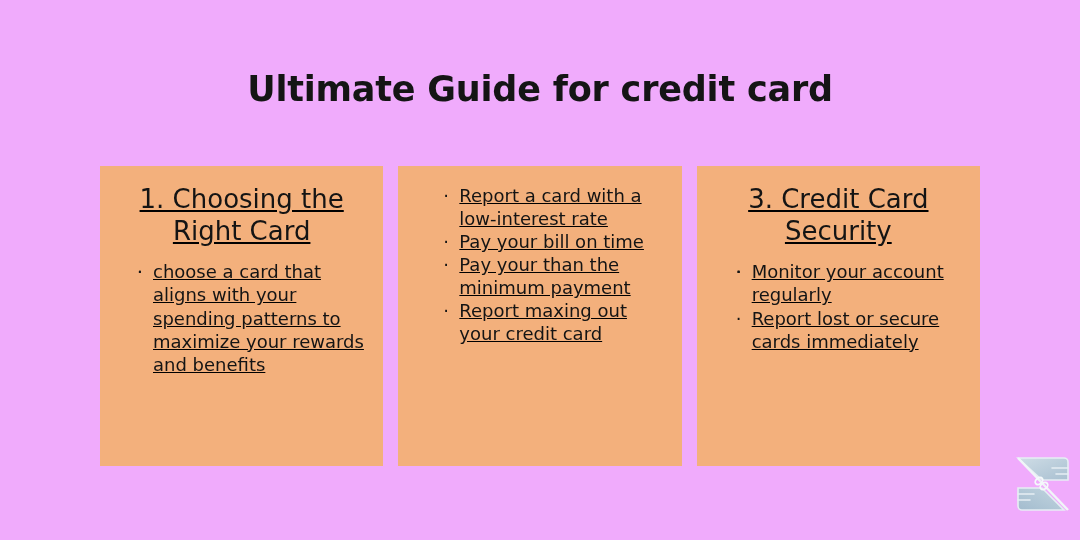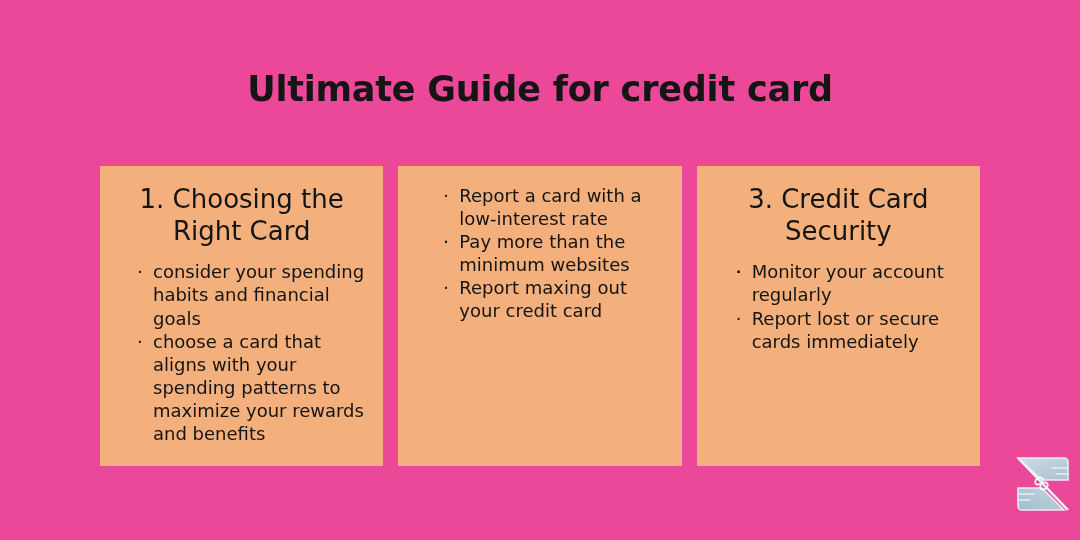--- a/index.html
+++ b/index.html
@@ -9,21 +9,21 @@
   body {
     width: 1080px;
     height: 540px;
     overflow: hidden;
     font-family: "DejaVu Sans", "Liberation Sans", sans-serif;
   }
   #slide {
     position: relative;
     width: 1080px;
     height: 540px;
-    background: #ec4899;
+    background: #f0abfc;
     box-sizing: border-box;
   }
   #slide-title {
     position: absolute;
     left: 0;
     top: 70px;
     width: 1080px;
     text-align: center;
     font-size: 35px;
     font-weight: 600;
@@ -33,20 +33,21 @@
     white-space: nowrap;
   }
   #columns {
     position: absolute;
     left: 100px;
     top: 166px;
     width: 880px;
     height: 300px;
     display: flex;
     gap: 15px;
+    text-decoration: underline;
   }
   .column {
     flex: 1 1 0;
     background: #f3b07c;
     box-sizing: border-box;
     padding: 18px 12px 10px 12px;
     display: flex;
     flex-direction: column;
     overflow: hidden;
   }
@@ -101,41 +102,41 @@
 
   <div id="slide-title">Ultimate Guide for credit card</div>
 
   <div id="columns">
 
     <section class="column" id="column-1">
       <h2 class="column-heading">1. Choosing the Right Card</h2>
       <ul class="bullet-list">
         <li class="bullet-item">
           <span class="dot">·</span>
-          <span>consider your spending habits and financial goals</span>
         </li>
         <li class="bullet-item">
           <span class="dot">·</span>
           <span>choose a card that aligns with your spending patterns to maximize your rewards and benefits</span>
         </li>
       </ul>
     </section>
 
     <section class="column" id="column-2">
       <ul class="bullet-list">
         <li class="bullet-item">
           <span class="dot">·</span>
           <span>Report a card with a low-interest rate</span>
         </li>
         <li class="bullet-item">
           <span class="dot">·</span>
+          <span>Pay your bill on time</span>
         </li>
         <li class="bullet-item">
           <span class="dot">·</span>
-          <span>Pay more than the minimum websites</span>
+          <span>Pay your than the minimum payment</span>
         </li>
         <li class="bullet-item">
           <span class="dot">·</span>
           <span>Report maxing out your credit card</span>
         </li>
       </ul>
     </section>
 
     <section class="column" id="column-3">
       <h2 class="column-heading">3. Credit Card Security</h2>

